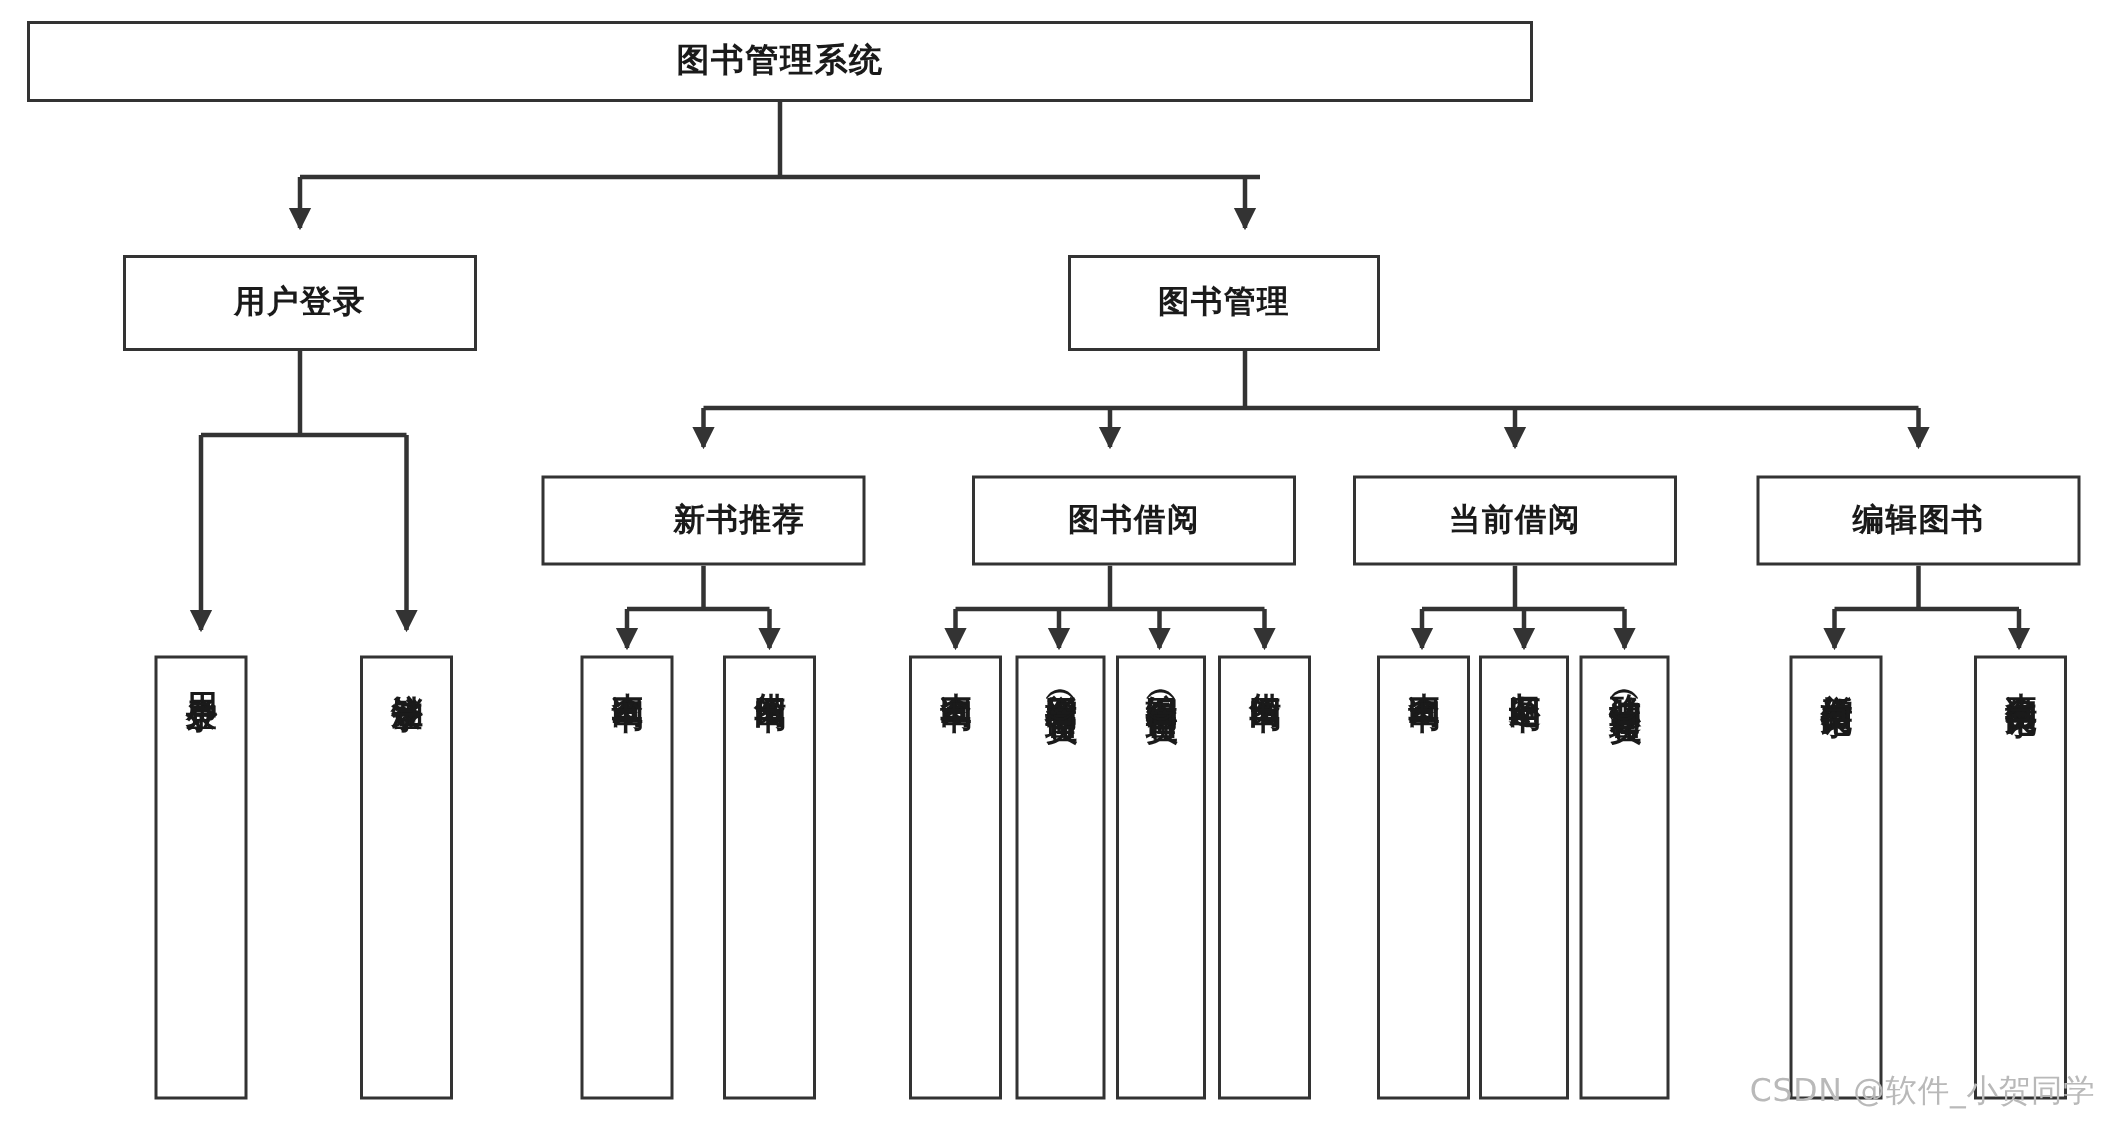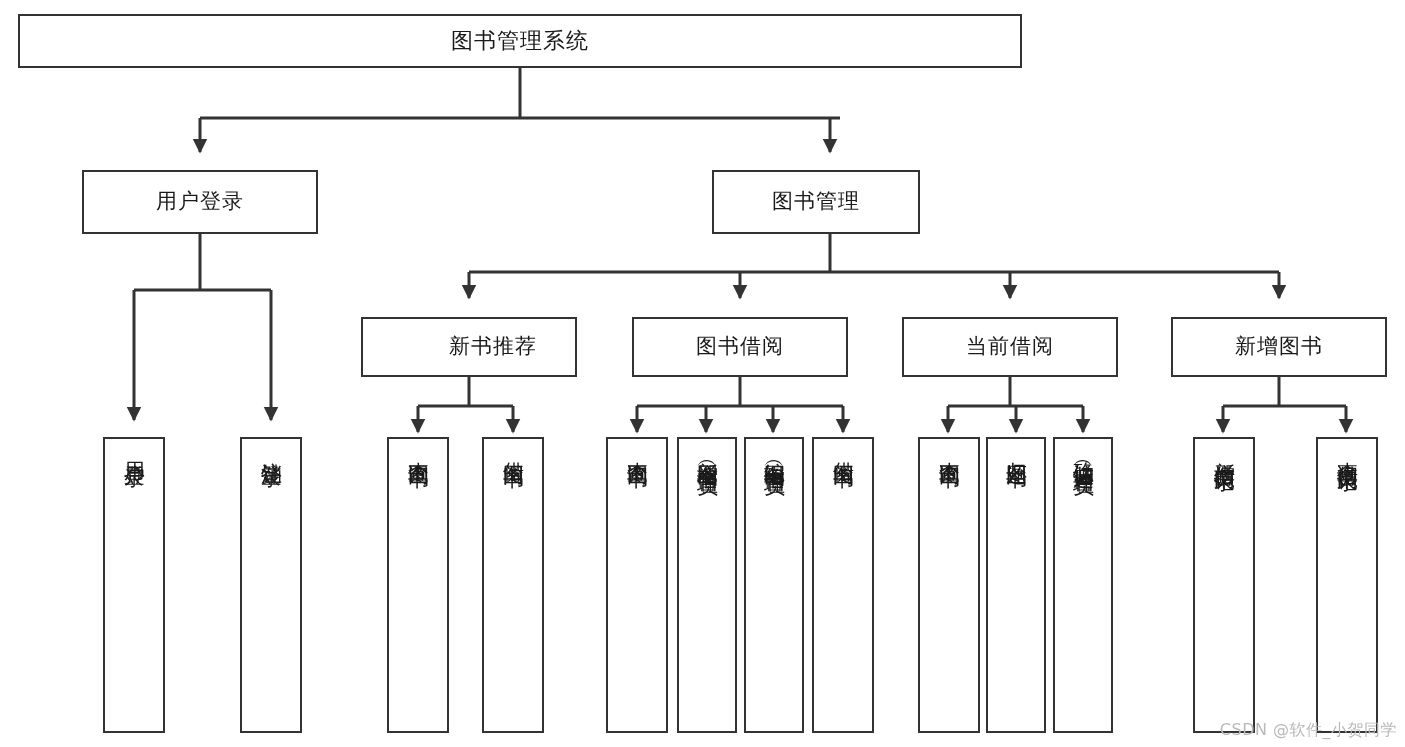--- a/index.html
+++ b/index.html
@@ -32,20 +32,21 @@
     background: #ffffff;
     display: flex;
     align-items: center;
     justify-content: center;
     color: #1a1a1a;
   }
   .node .label {
     display: block;
     text-align: left;
     line-height: 1.12;
+    font-weight: bold;
   }
   .node.horiz .label {
     writing-mode: horizontal-tb;
     font-size: 21px;
     letter-spacing: 1px;
   }
   .node.vert {
     align-items: flex-start;
     padding-top: 6px;
   }
@@ -55,21 +56,21 @@
     font-size: 21px;
     letter-spacing: 2px;
     line-height: 1.0;
     margin: 0 auto;
   }
   .node.root .label { font-size: 22px; }
   .watermark {
     position: absolute;
     right: 8px;
     bottom: 6px;
-    font-size: 16px;
+    font-size: 21px;
     color: #b9b9b9;
     letter-spacing: 0.5px;
     white-space: nowrap;
   }
 </style>
 </head>
 <body>
 
 <div id="canvas">
 
@@ -130,28 +131,28 @@
   <div class="node horiz" style="left:82px; top:170px; width:236px; height:64px;">
     <span class="label">用户登录</span>
   </div>
   <div class="node horiz" style="left:712px; top:170px; width:208px; height:64px;">
     <span class="label">图书管理</span>
   </div>
 
   <div class="node horiz" style="left:361px; top:317px; width:216px; height:60px;padding-left:48px;">
     <span class="label">新书推荐</span>
   </div>
-  <div class="node horiz" style="left:632px; top:317px; width:216px; height:60px;">
+  <div class="node horiz" style="left:648px; top:317px; width:216px; height:60px;">
     <span class="label">图书借阅</span>
   </div>
   <div class="node horiz" style="left:902px; top:317px; width:216px; height:60px;">
     <span class="label">当前借阅</span>
   </div>
   <div class="node horiz" style="left:1171px; top:317px; width:216px; height:60px;">
-    <span class="label">新增图书</span>
+    <span class="label">编辑图书</span>
   </div>
 
   <div class="node vert" style="left:103px; top:437px; width:62px; height:296px;">
     <span class="label">用户登录</span>
   </div>
   <div class="node vert" style="left:240px; top:437px; width:62px; height:296px;">
     <span class="label">注销登录</span>
   </div>
 
   <div class="node vert" style="left:387px; top:437px; width:62px; height:296px;">

